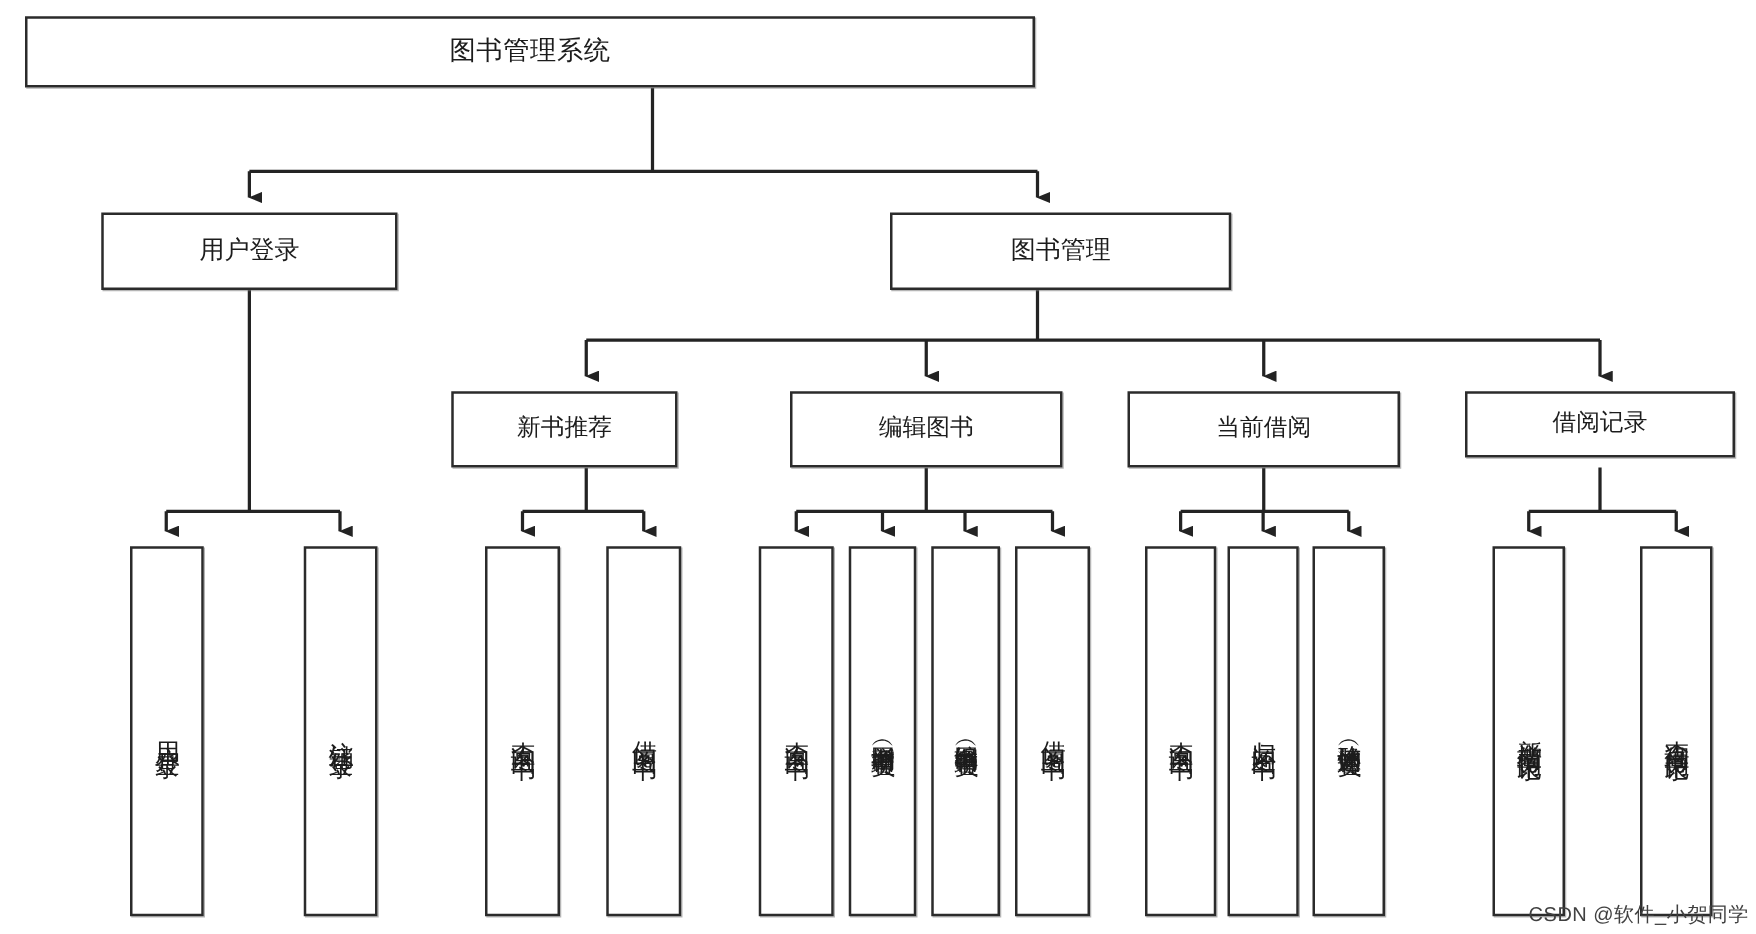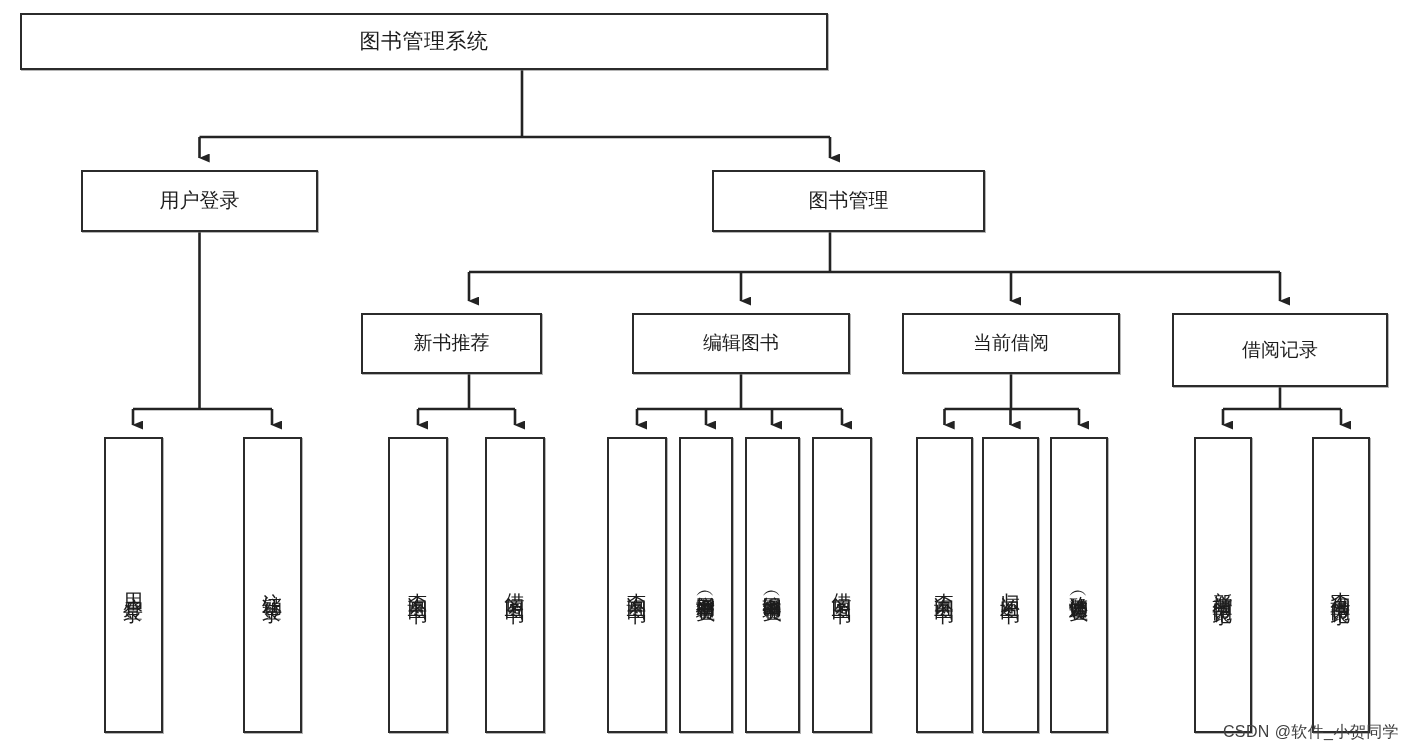--- a/index.html
+++ b/index.html
@@ -139,21 +139,21 @@
 
   <div class="node-box" style="left:361px; top:313px; width:181px; height:61px;">
     <span class="node-label l3-label">新书推荐</span>
   </div>
   <div class="node-box" style="left:632px; top:313px; width:218px; height:61px;">
     <span class="node-label l3-label">编辑图书</span>
   </div>
   <div class="node-box" style="left:902px; top:313px; width:218px; height:61px;align-items:center;">
     <span class="node-label l3-label">当前借阅</span>
   </div>
-  <div class="node-box" style="left:1172px; top:313px; width:216px; height:74px;">
+  <div class="node-box" style="left:1172px; top:313px; width:216px; height:53px;">
     <span class="node-label l3-label">借阅记录</span>
   </div>
 
   <div class="node-box v-box" style="left:104px; top:437px; width:59px; height:296px;">
     <span class="node-label">用户登录</span>
   </div>
   <div class="node-box v-box" style="left:243px; top:437px; width:59px; height:296px;">
     <span class="node-label">注销登录</span>
   </div>
   <div class="node-box v-box" style="left:388px; top:437px; width:60px; height:296px;">

